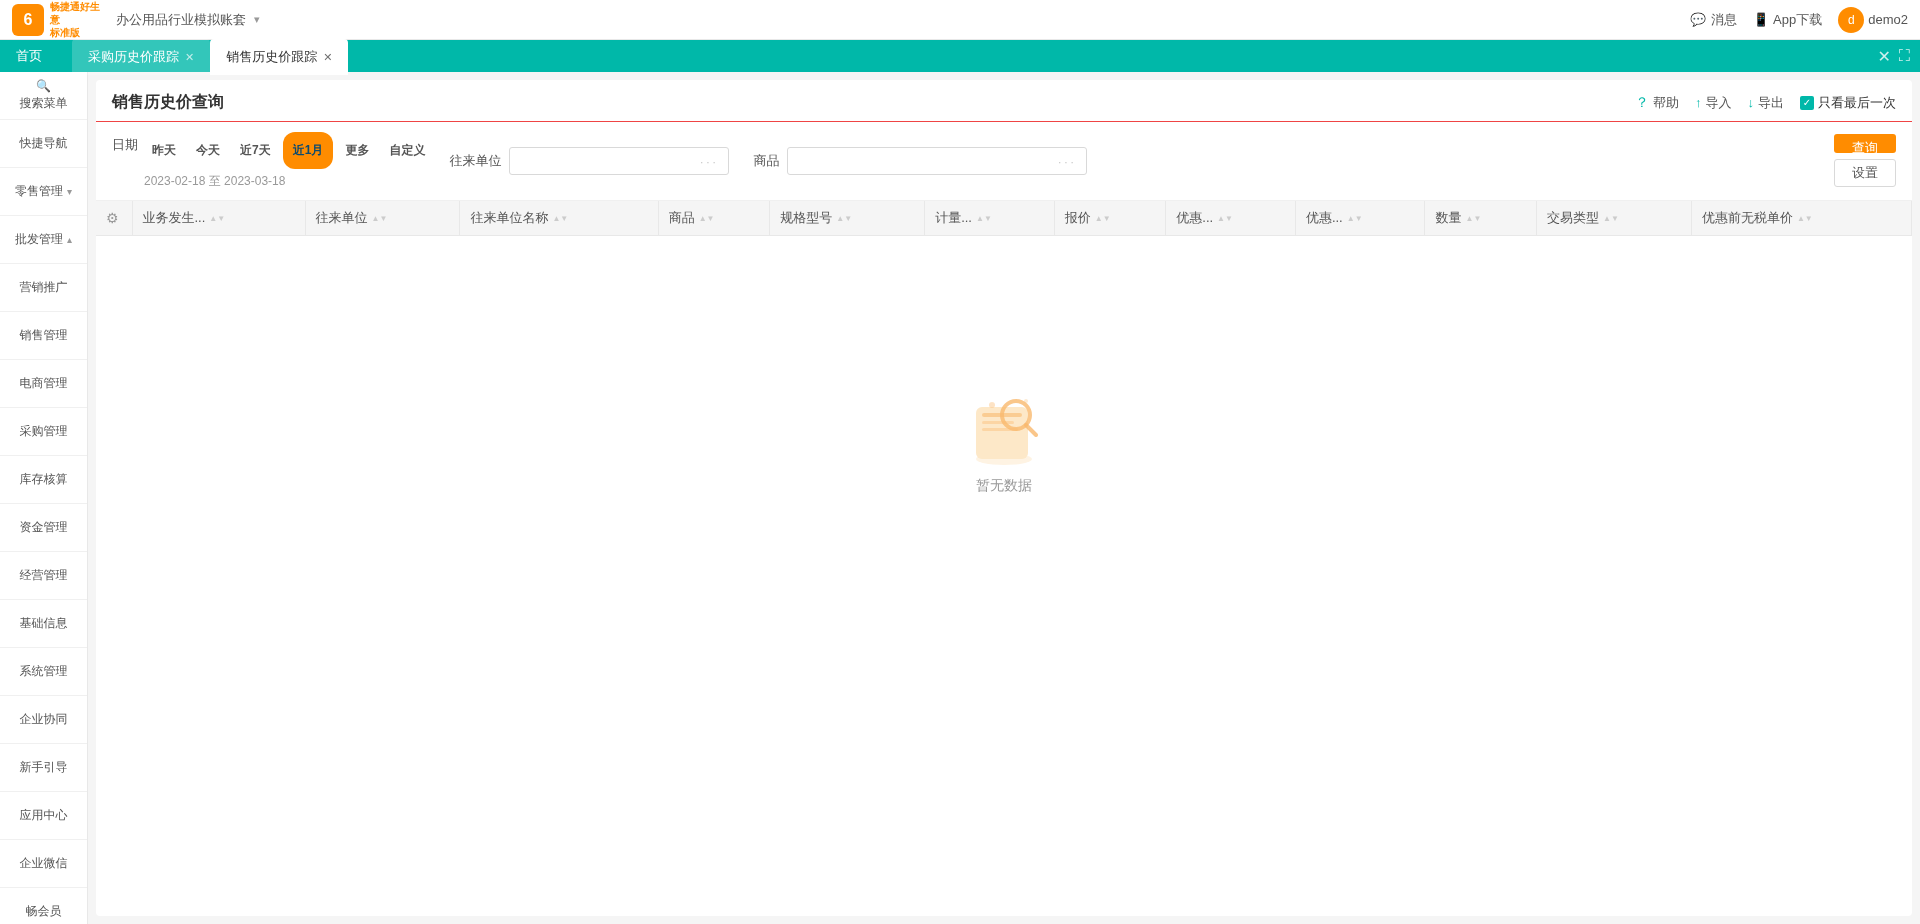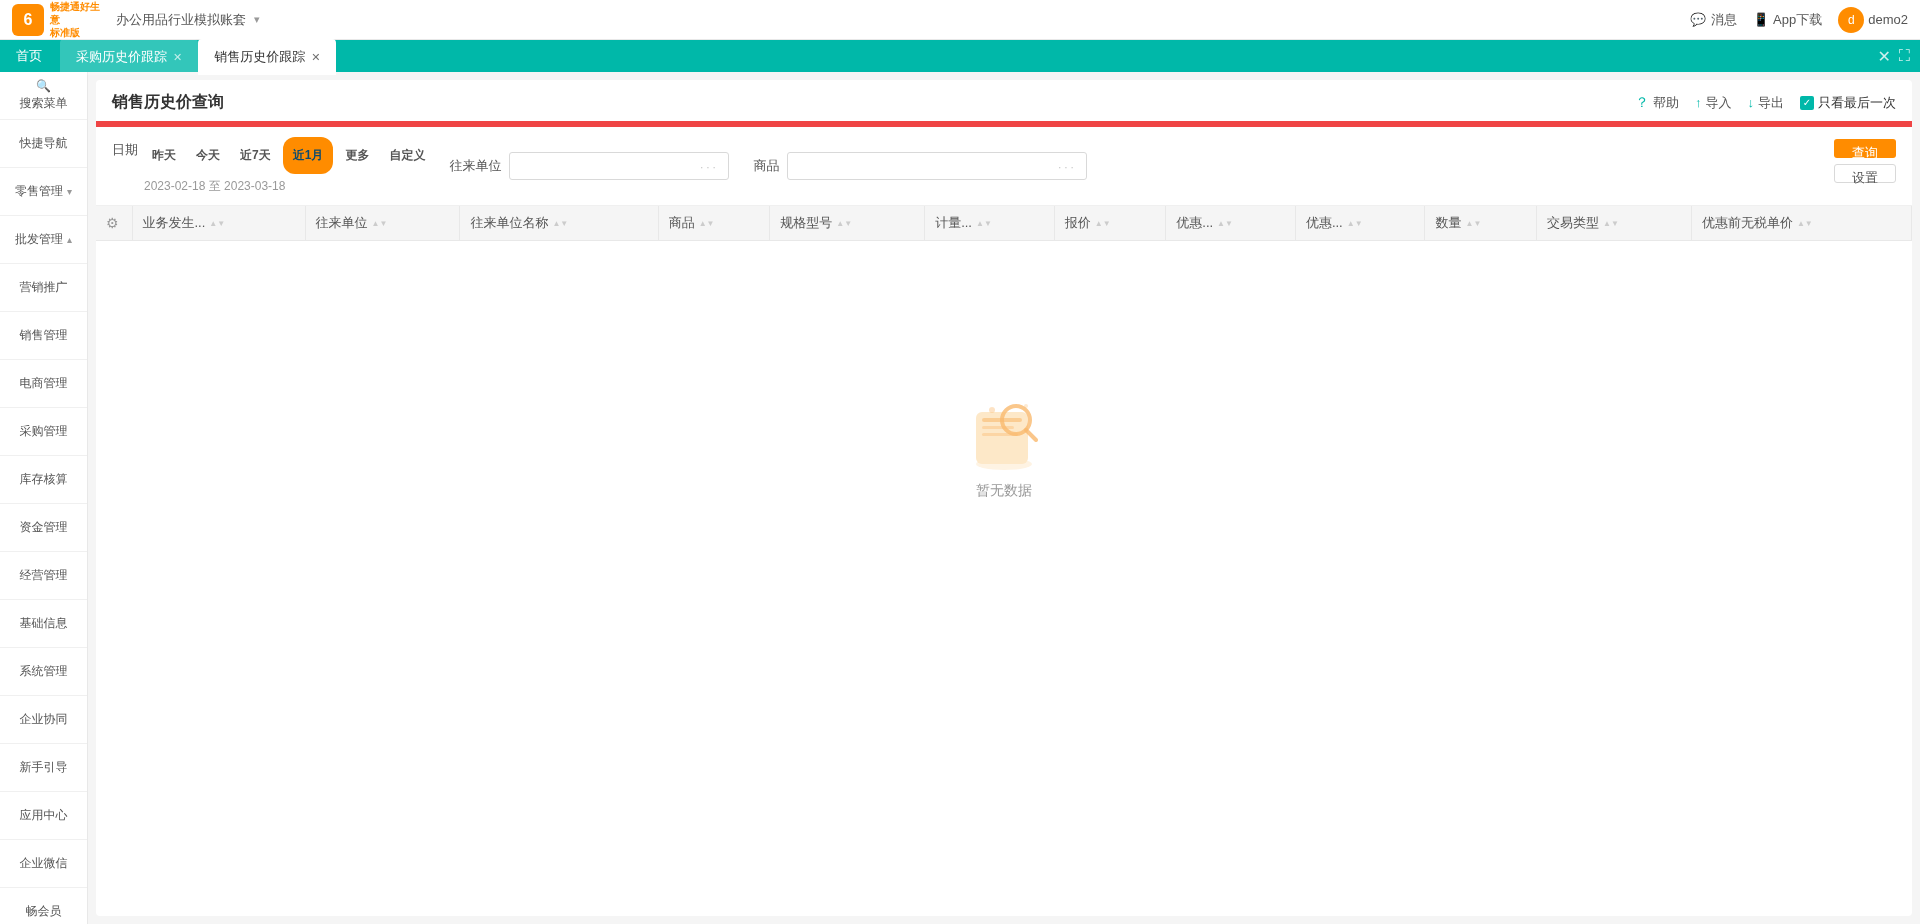--- a/index.html
+++ b/index.html
@@ -15,42 +15,42 @@
     .dropdown-arrow { color: #999; font-size: 11px; cursor: pointer; }
     .top-bar-right { display: flex; align-items: center; gap: 16px; }
     .top-right-item { display: flex; align-items: center; gap: 4px; color: #555; font-size: 13px; cursor: pointer; }
     .avatar { width: 26px; height: 26px; border-radius: 50%; background: #ff8c00; display: flex; align-items: center; justify-content: center; color: #fff; font-size: 12px; }
 
     
     .tab-bar { height: 20px; background: #00b8a9; display: flex; align-items: center; padding: 16px 0; flex-shrink: 0; }
     .tab-item { height: 36px; display: flex; align-items: center; padding: 0 16px; font-size: 13px; cursor: pointer; position: relative; gap: 6px; }
     .tab-item.home { background: transparent; color: #fff; }
     .tab-item.active { background: #fff; color: #333; border-radius: 4px 4px 0 0; margin-top: 2px; }
-    .tab-item.inactive { background: rgba(255,255,255,0.2); color: #fff; margin-left: 2px; border-radius: 4px 4px 0 0; margin-top: 2px; }
+    .tab-item.inactive { background: rgba(255,255,255,0.2); color: #fff; margin-left: 14px; border-radius: 4px 4px 0 0; margin-top: 2px; }
     .tab-close { font-size: 11px; color: inherit; opacity: 0.7; cursor: pointer; }
     .tab-bar-right { margin-left: auto; display: flex; align-items: center; gap: 8px; padding-right: 10px; }
     .tab-bar-btn { color: #fff; font-size: 16px; cursor: pointer; opacity: 0.8; }
 
     
     .main-layout { display: flex; flex: 1; overflow: hidden; }
 
     
     .sidebar { width: 88px; background: #fff; border-right: 1px solid #e8e8e8; display: flex; flex-direction: column; overflow-y: auto; flex-shrink: 0; }
     .sidebar-item { display: flex; flex-direction: column; align-items: center; justify-content: center; padding: 10px 4px; font-size: 12px; color: #555; cursor: pointer; min-height: 48px; border-bottom: 1px solid #f0f0f0; text-align: center; gap: 2px; }
     .sidebar-item.has-arrow { flex-direction: row; justify-content: center; gap: 4px; }
     .sidebar-arrow { font-size: 10px; color: #999; }
 
     
     .content-area { flex: 1; display: flex; flex-direction: column; overflow: hidden; background: #f5f5f5; padding: 8px; }
 
     
     .page-card { background: #fff; border-radius: 4px; flex: 1; display: flex; flex-direction: column; overflow: hidden; }
 
     
-    .page-header { display: flex; align-items: center; justify-content: space-between; padding: 12px 16px 8px; border-bottom: 6px solid #ef4444; }
+    .page-header { display: flex; align-items: center; justify-content: space-between; padding: 12px 16px 8px; border-bottom: 1px solid #ef4444; }
     .page-title { font-size: 16px; font-weight: bold; color: #333; }
     .page-header-actions { display: flex; align-items: center; gap: 16px; }
     .header-action { display: flex; align-items: center; gap: 4px; color: #555; font-size: 13px; cursor: pointer; }
     .checkbox-area { display: flex; align-items: center; gap: 4px; font-size: 13px; color: #333; }
     .checkbox-checked { width: 14px; height: 14px; background: #00b8a9; border-radius: 2px; display: flex; align-items: center; justify-content: center; color: #fff; font-size: 10px; flex-shrink: 0; }
     .filter-label { font-size: 13px; color: #555; white-space: nowrap; }
     .date-option { padding: 2px 8px; font-size: 12px; color: #555; cursor: pointer; border-radius: 3px; }
     .date-option.active { background: #ff8c00; color: #0c4a6e; border-radius: 12px; padding: 10px 10px; }
     .date-range { font-size: 12px; color: #999; margin-top: 2px; }
 
@@ -70,21 +70,21 @@
     
     .filter-row { display: flex; align-items: center; flex-wrap: wrap; gap: 16px; padding: 10px 16px; border-bottom: 1px solid #f0f0f0; }
     .filter-section { display: flex; align-items: flex-start; gap: 6px; }
     .filter-date-col { display: flex; flex-direction: column; gap: 2px; }
     .filter-date-row { display: flex; align-items: center; gap: 4px; font-weight: bold; }
     .filter-inputs-row { display: flex; align-items: center; gap: 24px; flex: 1; }
     .input-field-wrap { display: flex; align-items: center; gap: 8px; }
     .input-box { border: 1px solid #d9d9d9; border-radius: 3px; padding: 4px 10px; font-size: 13px; color: #666; min-width: 220px; display: flex; align-items: center; justify-content: space-between; height: 28px; }
     .input-dots { color: #ccc; letter-spacing: 2px; }
     .query-btn { background: #ff8c00; color: #fff; border: none; border-radius: 3px; padding: 5px 18px; font-size: 13px; cursor: pointer; height: 19px; }
-    .settings-btn { background: #fff; color: #555; border: 1px solid #d9d9d9; border-radius: 3px; padding: 4px 14px; font-size: 13px; cursor: pointer; height: 19px; }
+    .settings-btn { background: #fff; color: #555; border: 1px solid #d9d9d9; border-radius: 3px; padding: 4px 14px; font-size: 13px; cursor: pointer; height: 28px; }
   </style>
 </head>
 <body>
 
 <div class="top-bar">
   <div class="top-bar-left">
     <div class="logo-area">
       <div class="logo-icon">6</div>
       <div class="logo-text" style="white-space:pre-line;font-size:10px;">畅捷通好生意
 标准版</div>

